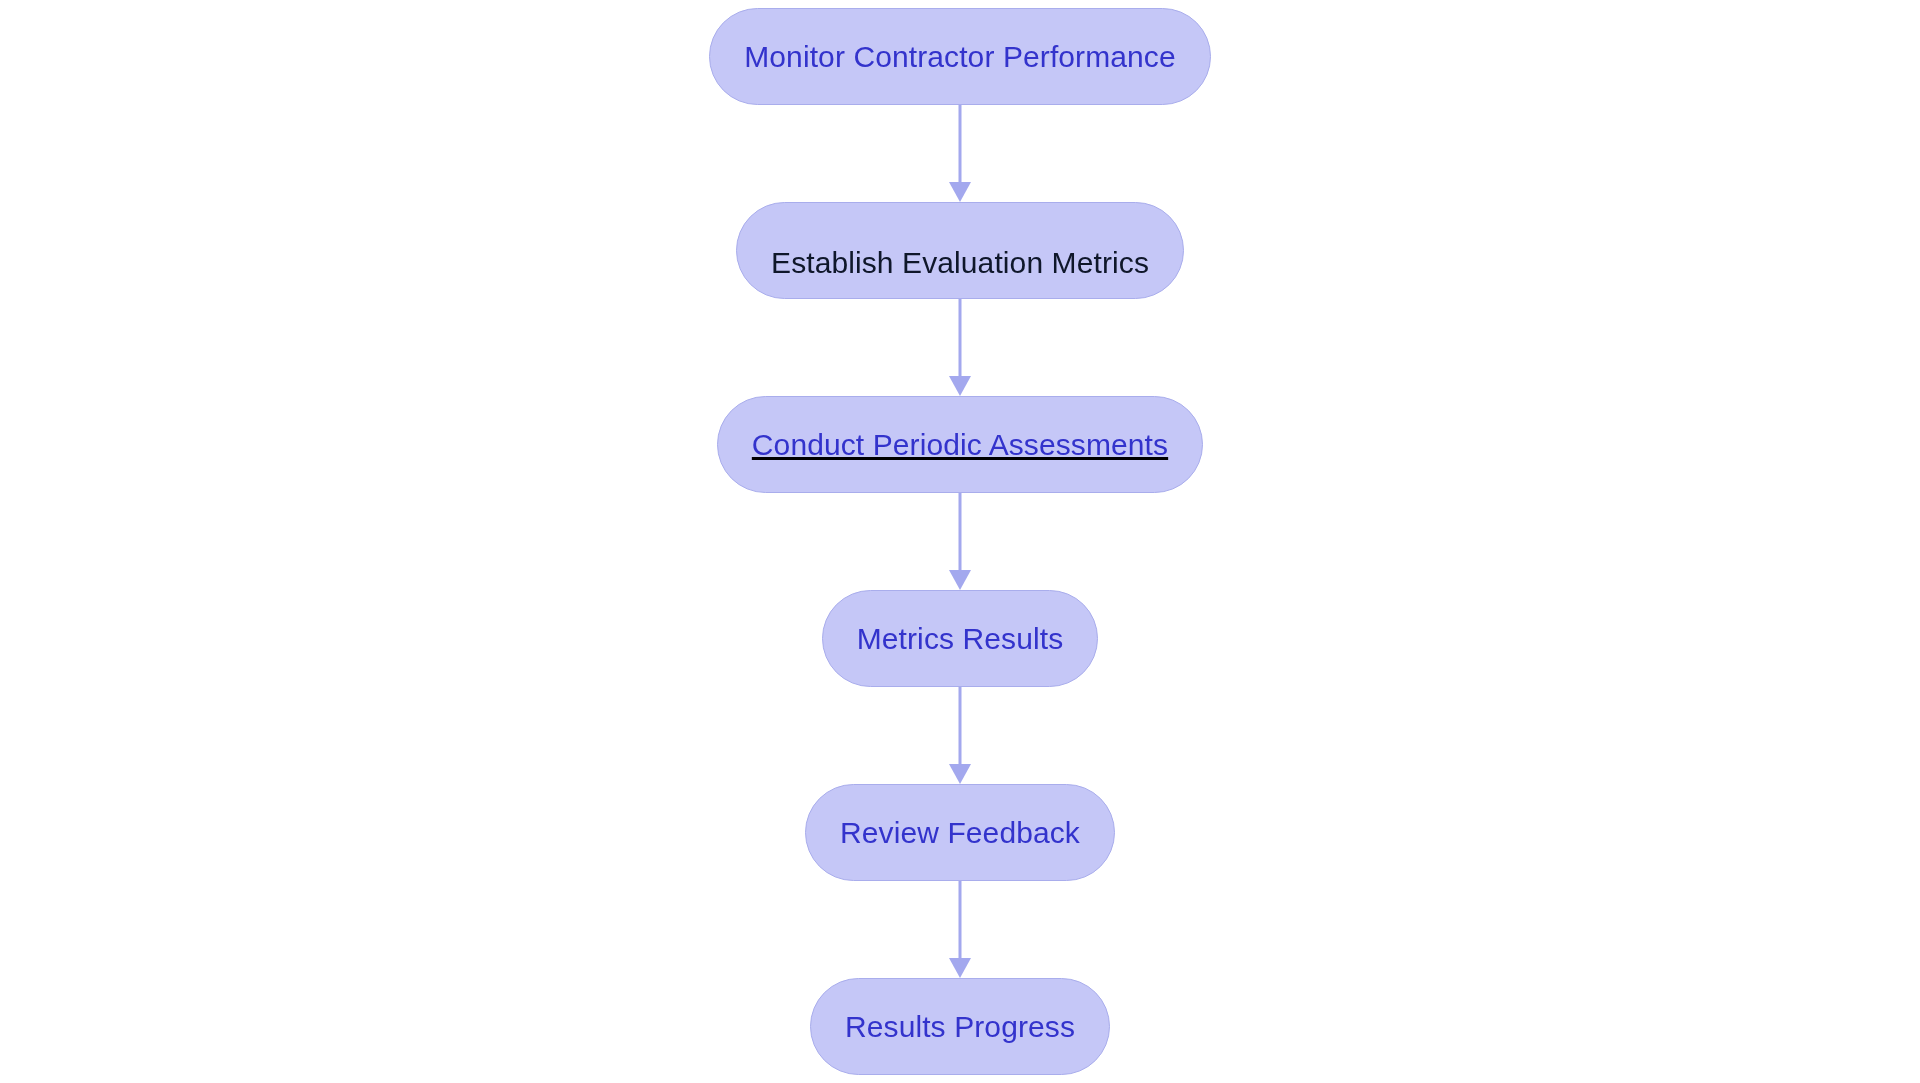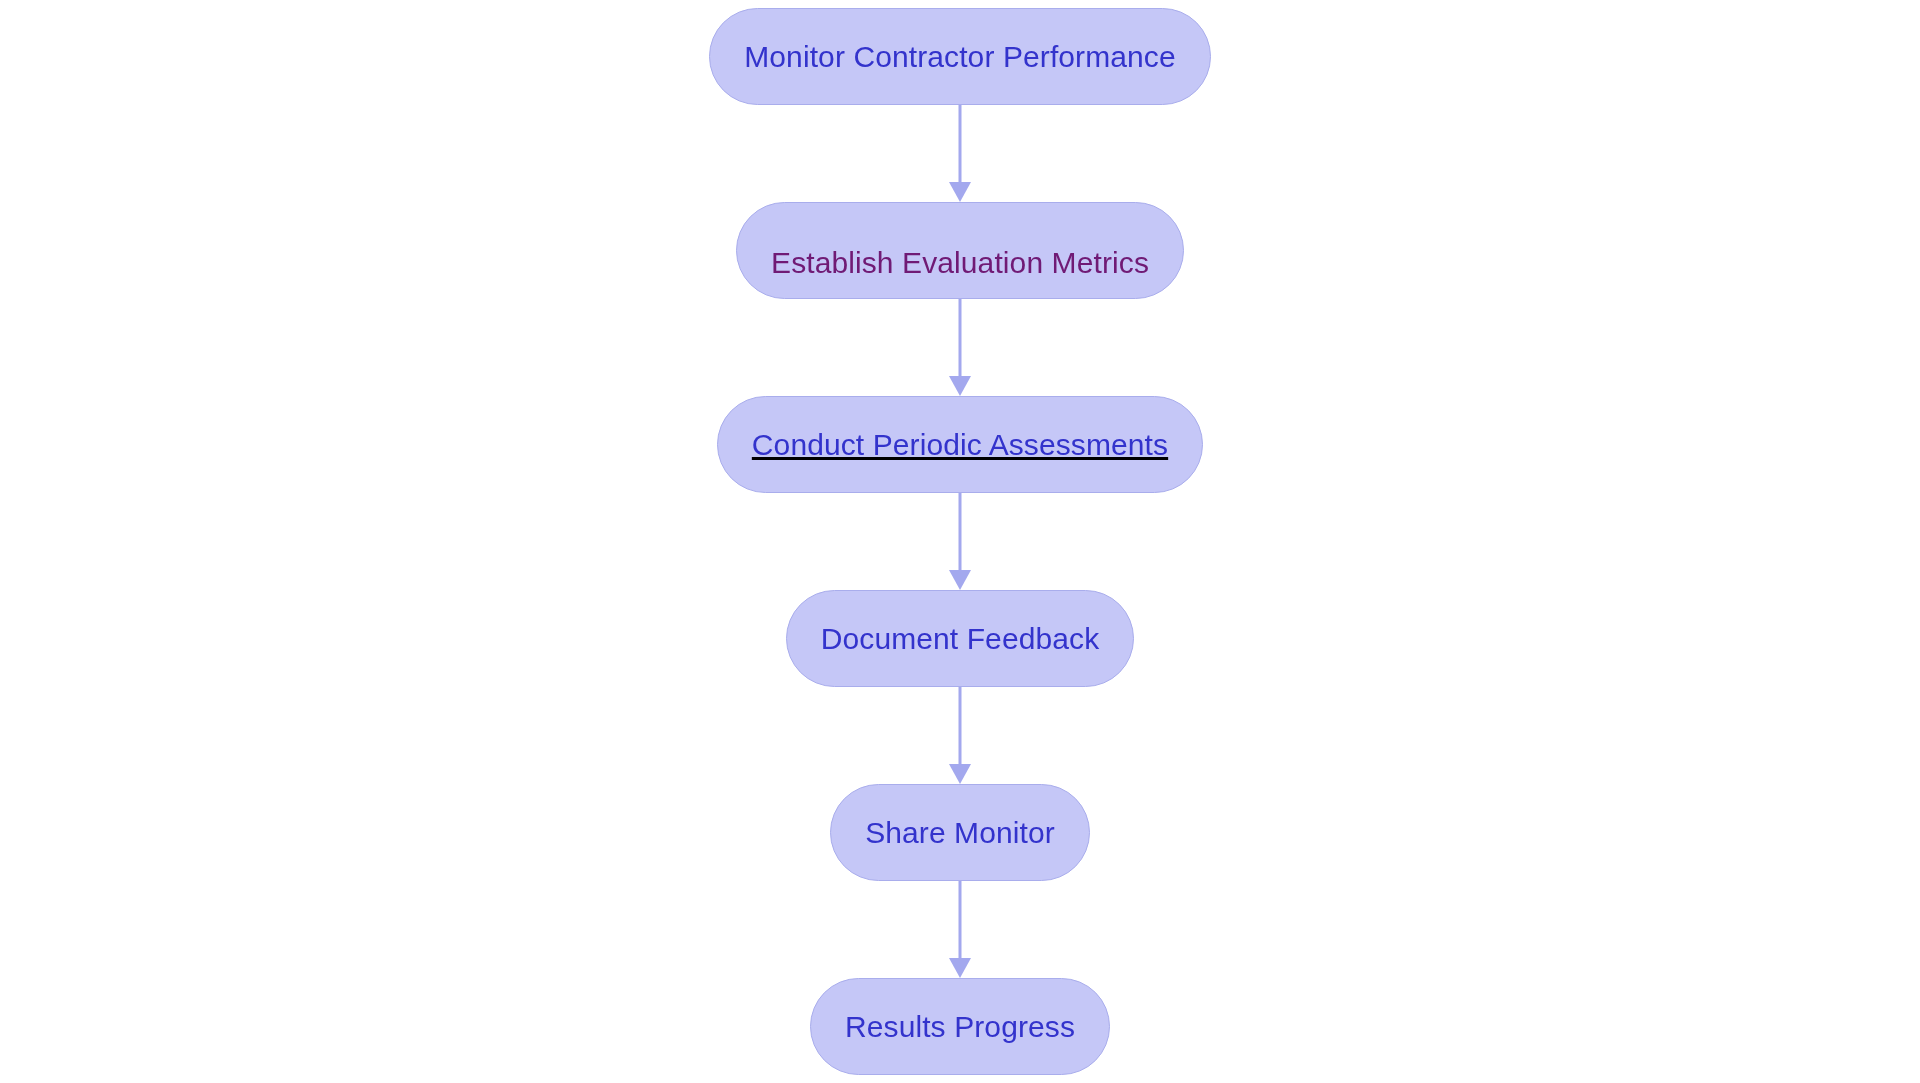--- a/index.html
+++ b/index.html
@@ -97,48 +97,48 @@
     <div class="node" style="background: rgb(197, 199, 247); border-color: rgb(169, 173, 236);">
       <span class="node-label" style="color: rgb(51, 51, 204);">Monitor Contractor Performance</span>
     </div>
 
     <div class="connector">
       <div class="stem" style="background: rgb(163, 168, 238);"></div>
       <div class="head" style="border-top-color: rgb(163, 168, 238);"></div>
     </div>
 
     <div class="node" style="background: rgb(197, 199, 247); border-color: rgb(169, 173, 236);">
-      <span class="node-label" style="color: #701a75; margin-top: 24px;">Establish Evaluation Metrics</span>
+      <span class="node-label" style="color: #0f172a; margin-top: 24px;">Establish Evaluation Metrics</span>
     </div>
 
     <div class="connector">
       <div class="stem" style="background: rgb(163, 168, 238);"></div>
       <div class="head" style="border-top-color: rgb(163, 168, 238);"></div>
     </div>
 
     <div class="node" style="background: rgb(197, 199, 247); border-color: rgb(169, 173, 236); text-decoration: underline;">
       <span class="node-label" style="color: rgb(51, 51, 204);">Conduct Periodic Assessments</span>
     </div>
 
     <div class="connector">
       <div class="stem" style="background: rgb(163, 168, 238);"></div>
       <div class="head" style="border-top-color: rgb(163, 168, 238);"></div>
     </div>
 
     <div class="node" style="background: rgb(197, 199, 247); border-color: rgb(169, 173, 236);">
-      <span class="node-label" style="color: rgb(51, 51, 204);">Document Feedback</span>
+      <span class="node-label" style="color: rgb(51, 51, 204);">Metrics Results</span>
     </div>
 
     <div class="connector">
       <div class="stem" style="background: rgb(163, 168, 238);"></div>
       <div class="head" style="border-top-color: rgb(163, 168, 238);"></div>
     </div>
 
     <div class="node" style="background: rgb(197, 199, 247); border-color: rgb(169, 173, 236);">
-      <span class="node-label" style="color: rgb(51, 51, 204);">Share Monitor</span>
+      <span class="node-label" style="color: rgb(51, 51, 204);">Review Feedback</span>
     </div>
 
     <div class="connector">
       <div class="stem" style="background: rgb(163, 168, 238);"></div>
       <div class="head" style="border-top-color: rgb(163, 168, 238);"></div>
     </div>
 
     <div class="node" style="background: rgb(197, 199, 247); border-color: rgb(169, 173, 236);">
       <span class="node-label" style="color: rgb(51, 51, 204);">Results Progress</span>
     </div>

